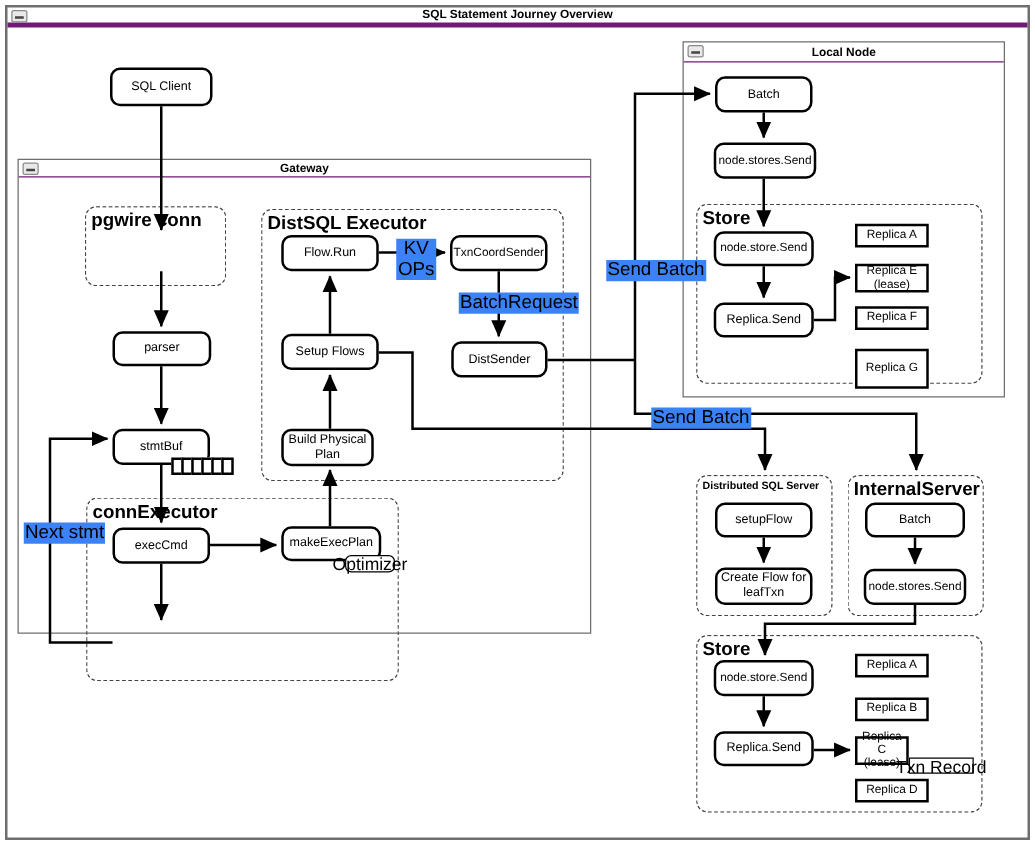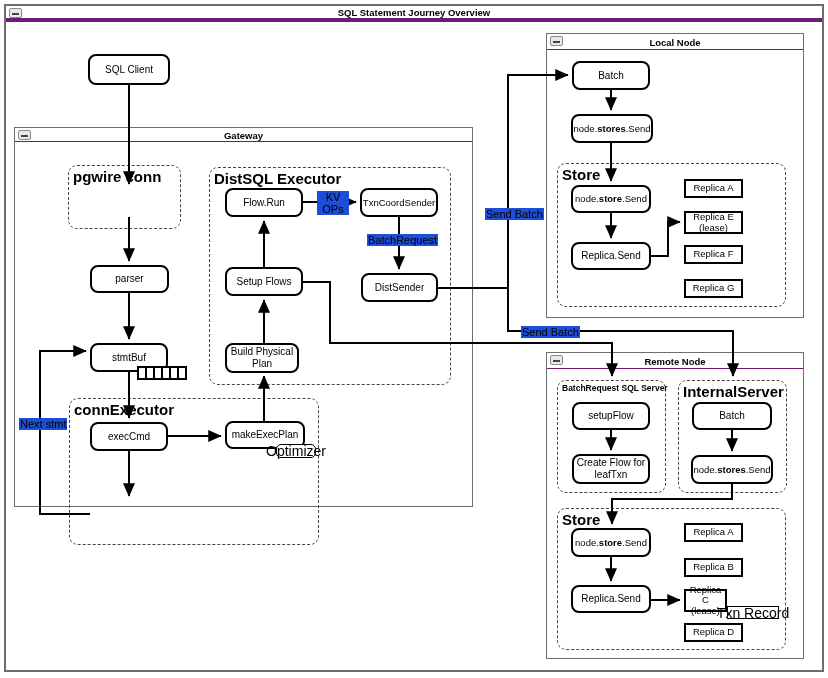--- a/index.html
+++ b/index.html
@@ -18,35 +18,35 @@
   .collapse-btn::after{content:"";position:absolute;left:2px;right:2px;top:4px;height:2px;background:#444;}
 
   
   .group{position:absolute;border:1.5px dashed #444;border-radius:9px;background:transparent;z-index:2;box-sizing:border-box;}
   .group-label{position:absolute;left:4px;top:2px;font-weight:bold;font-size:15px;color:#000;white-space:nowrap;}
 
   
   svg.edges{position:absolute;left:0;top:0;z-index:4;}
 
   
-  .edge-label{position:absolute;z-index:5;background:#1d4ed8;font-size:11px;color:#000;
+  .edge-label{position:absolute;z-index:5;background:#3b82f6;font-size:15px;color:#000;
               padding:0 1px;line-height:1.1;}
 
   
   .node{position:absolute;z-index:6;display:flex;align-items:center;justify-content:center;
         text-align:center;background:#fff;border:2px solid #000;border-radius:8px;
         font-size:10px;line-height:1.2;color:#000;box-sizing:border-box;padding:1px;}
   .replica{position:absolute;z-index:6;display:flex;align-items:center;justify-content:center;
            text-align:center;background:#fff;border:2px solid #000;font-size:9.5px;
            line-height:1.1;color:#000;box-sizing:border-box;padding:1px;}
   .attach{position:absolute;z-index:8;display:flex;align-items:center;justify-content:center;
           background:#fff;border:1.5px solid #000;font-size:14px;line-height:1;color:#000;
           box-sizing:border-box;white-space:nowrap;padding:0 2px;}
   .attach.round{border-radius:5px;}
-  .b{font-weight:bold;}
+  .b{font-weight:normal;}
   .small-font{font-size:9.5px;white-space:nowrap;}
 
   
   .queue{position:absolute;left:137px;top:366px;display:flex;z-index:7;}
   .queue .cell{width:10px;height:14px;background:#fff;border:2px solid #000;box-sizing:border-box;margin-left:-2px;}
   .queue .cell:first-child{margin-left:0;}
 </style>
 </head>
 <body>
 
@@ -66,41 +66,35 @@
     </div>
   </div>
 
   <div class="frame thin" style="left:546px;top:33px;width:258px;height:285px;">
     <div class="frame-bar" style="height:16px;">
       <span class="collapse-btn"></span>
       <span class="frame-title">Local Node</span>
     </div>
   </div>
 
-  <div class="frame thin" style="left:546px;top:352px;width:258px;height:307px;">
-    <div class="frame-bar" style="height:16px;">
-      <span class="collapse-btn"></span>
-      <span class="frame-title">Remote Node</span>
-    </div>
-  </div>
 
   <div class="group" style="left:68px;top:165px;width:113px;height:64px;">
     <span class="group-label">pgwire conn</span>
   </div>
   <div class="group" style="left:209px;top:167px;width:242px;height:218px;">
     <span class="group-label">DistSQL Executor</span>
   </div>
   <div class="group" style="left:69px;top:398px;width:250px;height:147px;">
     <span class="group-label">connExecutor</span>
   </div>
   <div class="group" style="left:557px;top:163px;width:229px;height:144px;">
     <span class="group-label">Store</span>
   </div>
   <div class="group" style="left:557px;top:380px;width:109px;height:113px;">
-    <span class="group-label" style="font-size:8.5px;">BatchRequest SQL Server</span>
+    <span class="group-label" style="font-size:8.5px;">Distributed SQL Server</span>
   </div>
   <div class="group" style="left:678px;top:380px;width:109px;height:113px;">
     <span class="group-label">InternalServer</span>
   </div>
   <div class="group" style="left:557px;top:508px;width:229px;height:142px;">
     <span class="group-label">Store</span>
   </div>
 
   <svg class="edges" width="828" height="678">
     <defs>
@@ -169,21 +163,21 @@
     <span><span>node.</span><span class="b">stores</span><span>.Send</span></span>
   </div>
   <div class="node small-font" style="left:571px;top:185px;width:80px;height:28px;">
     <span><span>node.</span><span class="b">store</span><span>.Send</span></span>
   </div>
   <div class="node" style="left:571px;top:242px;width:80px;height:28px;">Replica.Send</div>
 
   <div class="replica" style="left:684px;top:179px;width:59px;height:19px;">Replica A</div>
   <div class="replica" style="left:684px;top:211px;width:59px;height:23px;">Replica E (lease)</div>
   <div class="replica" style="left:684px;top:245px;width:59px;height:19px;">Replica F</div>
-  <div class="replica" style="left:684px;top:279px;width:59px;height:19px;">Replica G</div>
+  <div class="replica" style="left:684px;top:279px;width:59px;height:32px;">Replica G</div>
 
   <div class="node" style="left:572px;top:402px;width:78px;height:28px;">setupFlow</div>
   <div class="node" style="left:572px;top:454px;width:78px;height:30px;">Create Flow for leafTxn</div>
   <div class="node" style="left:692px;top:402px;width:80px;height:28px;">Batch</div>
   <div class="node small-font" style="left:691px;top:455px;width:82px;height:29px;">
     <span><span>node.</span><span class="b">stores</span><span>.Send</span></span>
   </div>
   <div class="node small-font" style="left:571px;top:528px;width:80px;height:29px;">
     <span><span>node.</span><span class="b">store</span><span>.Send</span></span>
   </div>

